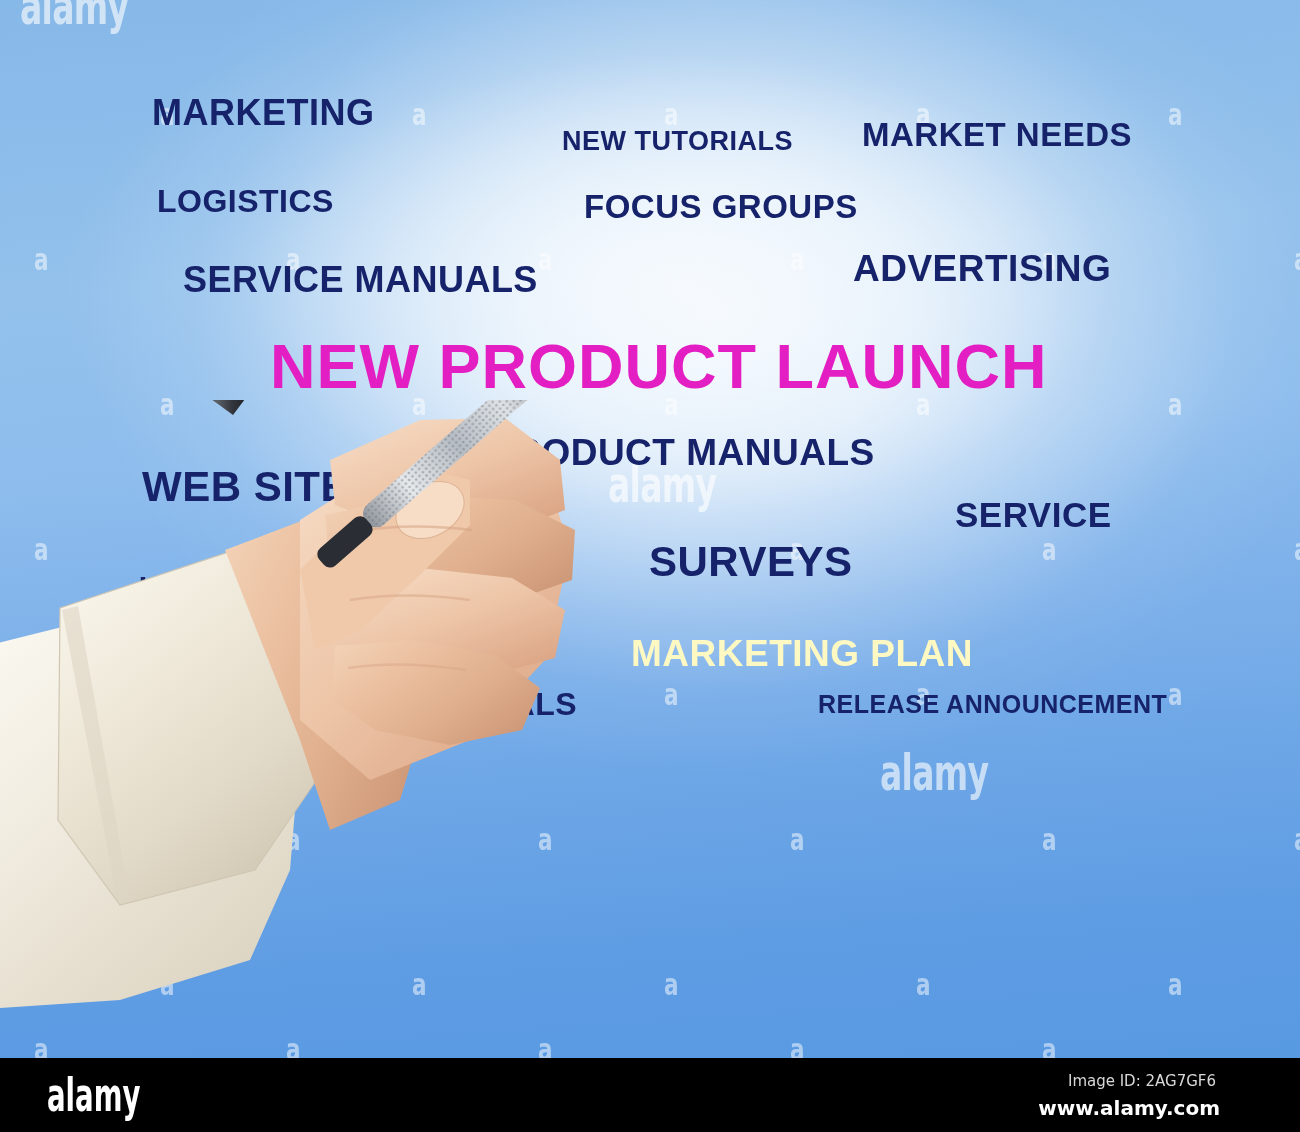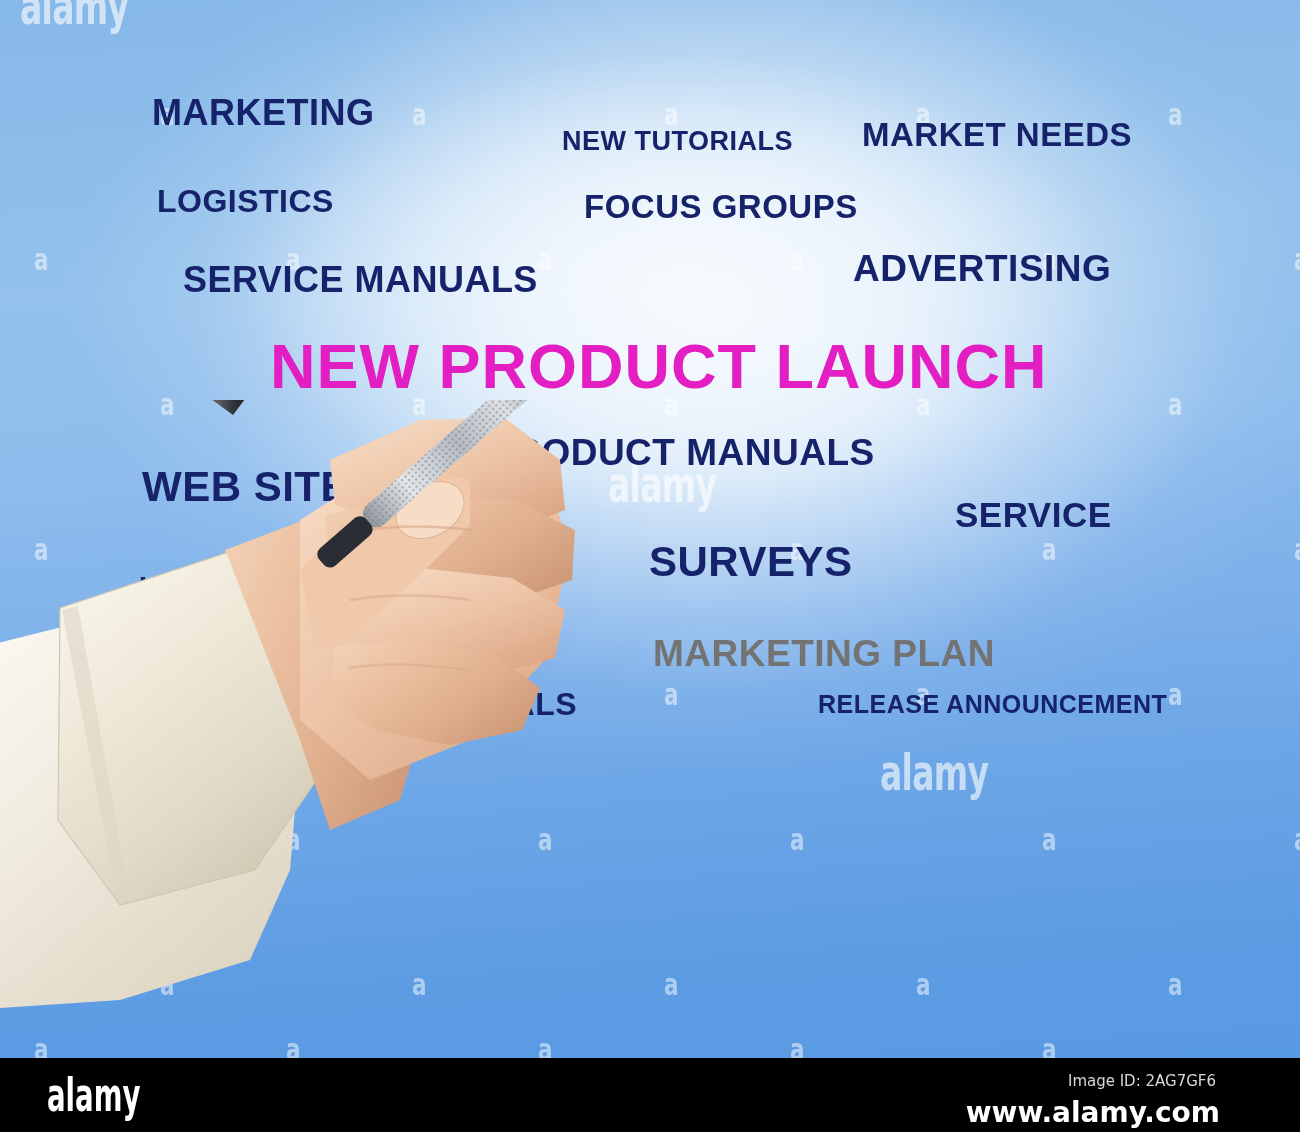--- a/index.html
+++ b/index.html
@@ -154,21 +154,21 @@
     color: #d8d8d8;
     font-size: 15px;
     font-family: "DejaVu Sans", sans-serif;
     white-space: nowrap;
   }
   #footer-url {
     position: absolute;
     right: 80px;
     top: 38px;
     color: #ffffff;
-    font-size: 28px;
+    font-size: 20px;
     font-weight: 700;
     font-family: "DejaVu Sans", sans-serif;
     white-space: nowrap;
   }
 </style>
 </head>
 <body>
 
 <div id="stage">
 
@@ -180,21 +180,21 @@
       <div class="cloud-word" style="left: 862px; top: 116px; font-size: 33px; color: rgb(22, 35, 106);">MARKET NEEDS</div>
       <div class="cloud-word" style="left: 157px; top: 183px; font-size: 32px; color: rgb(22, 35, 106);">LOGISTICS</div>
       <div class="cloud-word" style="left: 584px; top: 188px; font-size: 33px; color: rgb(22, 35, 106);">FOCUS GROUPS</div>
       <div class="cloud-word" style="left: 183px; top: 259px; font-size: 36px; color: rgb(22, 35, 106);">SERVICE MANUALS</div>
       <div class="cloud-word" style="left: 853px; top: 248px; font-size: 37px; color: rgb(22, 35, 106);">ADVERTISING</div>
       <div class="cloud-word" style="left: 489px; top: 432px; font-size: 37px; color: rgb(22, 35, 106);">PRODUCT MANUALS</div>
       <div class="cloud-word" style="left: 142px; top: 463px; font-size: 42px; color: rgb(22, 35, 106);">WEB SITE</div>
       <div class="cloud-word" style="left: 955px; top: 495px; font-size: 35px; color: rgb(22, 35, 106);">SERVICE</div>
       <div class="cloud-word" style="left: 637px; top: 538px; font-size: 42px; color: rgb(22, 35, 106); margin-left: 12px;">SURVEYS</div>
       <div class="cloud-word" style="left: 139px; top: 570px; font-size: 30px; color: rgb(22, 35, 106);">UPDATE SOFTWARE</div>
-      <div class="cloud-word" style="left: 653px; top: 633px; font-size: 37px; color: #737373;">MARKETING PLAN</div>
+      <div class="cloud-word" style="left: 631px; top: 633px; font-size: 37px; color: #fef9c3;">MARKETING PLAN</div>
       <div class="cloud-word" style="left: 390px; top: 686px; font-size: 32px; color: rgb(22, 35, 106);">TUTORIALS</div>
       <div class="cloud-word" style="left: 818px; top: 690px; font-size: 25px; color: rgb(22, 35, 106);">RELEASE ANNOUNCEMENT</div>
     </div>
 
   <div class="headline" style="left: 270px; top: 330px; font-size: 63px; color: rgb(227, 30, 195);">NEW PRODUCT LAUNCH</div>
 
   <div id="hand-group">
     <svg width="620" height="660" viewBox="0 0 620 660" xmlns="http://www.w3.org/2000/svg">
       <defs>
         <linearGradient id="skinG" x1="0%" y1="0%" x2="100%" y2="70%">

